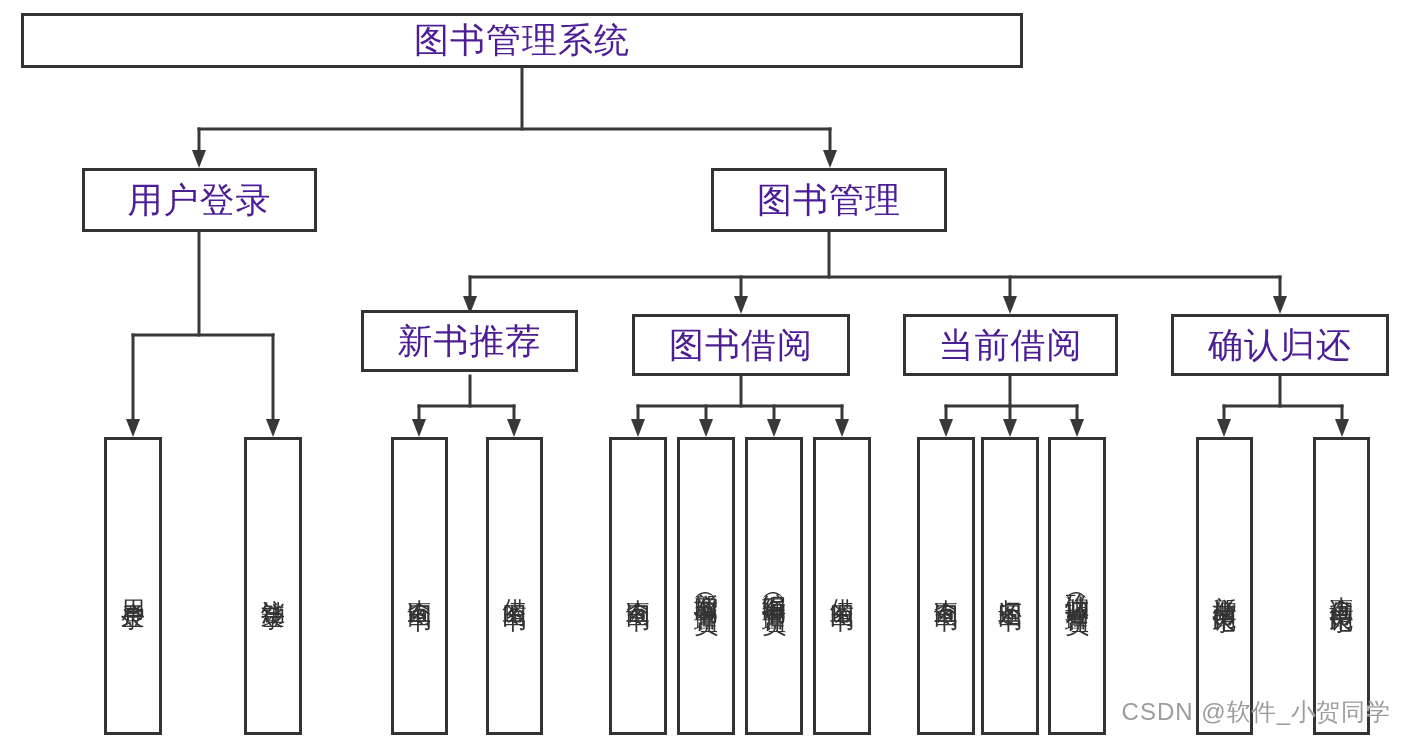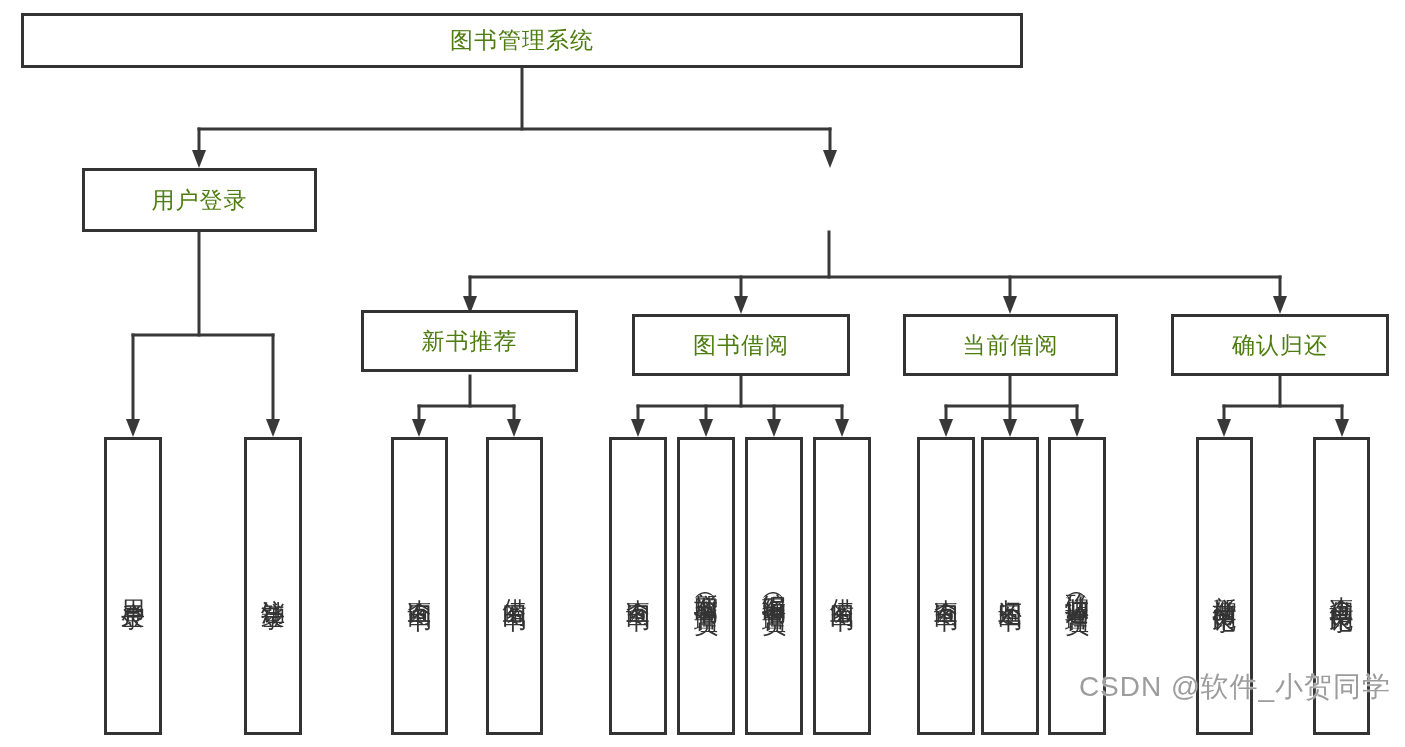--- a/index.html
+++ b/index.html
@@ -14,41 +14,41 @@
   .cline{stroke:#383838;stroke-width:3;stroke-linecap:square;}
   .ahead{fill:#383838;stroke:none;}
   .hbox{
     position:absolute;
     border:3px solid #333333;
     background:#ffffff;
     display:flex;align-items:center;justify-content:center;
     box-sizing:border-box;
   }
   .hbox span{
-    font-size:23px;color:#4d7c0f;letter-spacing:1px;white-space:nowrap;
+    font-size:35px;color:#4c1d95;letter-spacing:1px;white-space:nowrap;
   }
   .vbox{
     position:absolute;
     top:437px;height:298px;
     border:3px solid #333333;
     background:#ffffff;
     display:flex;align-items:center;justify-content:center;
     box-sizing:border-box;
   }
   .vbox span{
     writing-mode:vertical-rl;
     font-size:24px;color:#333333;
     letter-spacing:3px;
     line-height:1;
     white-space:nowrap;
   }
   #watermark{
     position:absolute;
-    right:14px;top:668px;
-    font-size:28px;
+    right:14px;top:696px;
+    font-size:24px;
     color:#9c9c9c;
     text-shadow:0 0 2px #ffffff,0 0 1px #ffffff;
     letter-spacing:1px;
     white-space:nowrap;
   }
 </style>
 </head>
 <body>
 
 <div id="stage">
@@ -129,20 +129,23 @@
     </g>
   </svg>
 
   <div class="hbox" style="left:21px;top:13px;width:1002px;height:55px">
     <span>图书管理系统</span>
   </div>
 
   <div class="hbox" style="left:82px;top:168px;width:235px;height:64px">
     <span>用户登录</span>
   </div>
+  <div class="hbox" style="left:711px;top:168px;width:236px;height:64px">
+    <span>图书管理</span>
+  </div>
 
   <div class="hbox" style="left:361px;top:310px;width:217px;height:62px">
     <span>新书推荐</span>
   </div>
   <div class="hbox" style="left:632px;top:314px;width:218px;height:62px">
     <span>图书借阅</span>
   </div>
   <div class="hbox" style="left:903px;top:314px;width:215px;height:62px">
     <span>当前借阅</span>
   </div>

